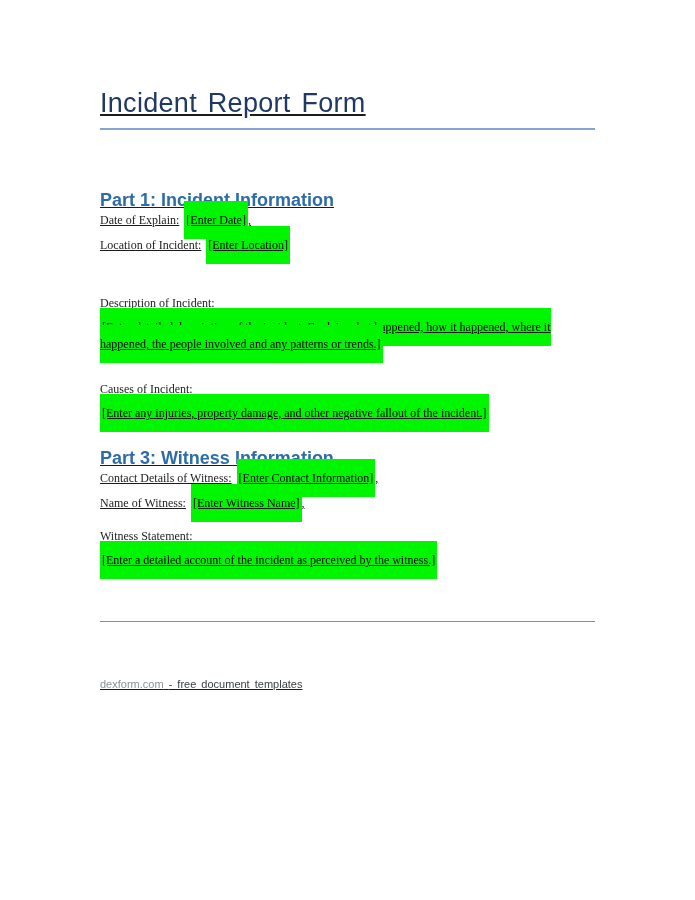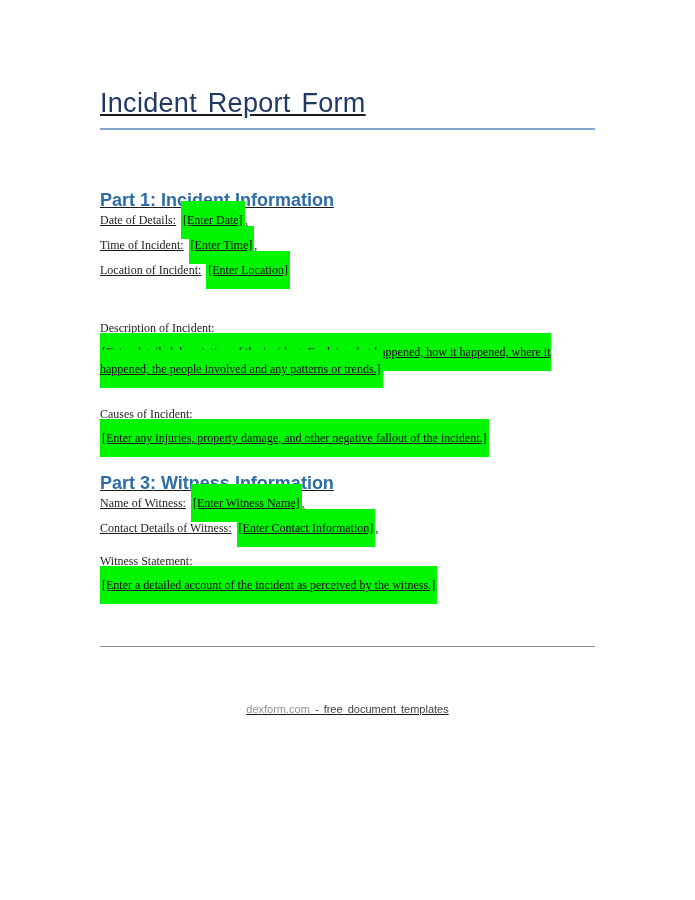--- a/index.html
+++ b/index.html
@@ -36,61 +36,58 @@
   mark.ph{
     background:var(--highlight); color:var(--highlight_text);
     padding:12px 2px; cursor:text;
   }
   .suffix{color:var(--body_text);}
   .signature-line{
     margin-top:37px; text-align:center; font-size:16px; line-height:17px;
     color:var(--signature); letter-spacing:0; white-space:nowrap; overflow:hidden;
   }
   .doc-footer{
-    margin-top:55px; text-align:center;
+    margin-top:55px; text-align:left;
     font-family:"Liberation Sans", sans-serif; font-size:11px; line-height:13px;
     word-spacing:2px; color:var(--footer_text);
   }
   .footer-brand{color:var(--footer_brand); text-decoration:none; cursor:pointer;}
 </style>
 </head>
 <body>
 
 <div class="page">
 
   <h1 class="doc-title">Incident Report Form</h1>
   <hr class="title-rule">
 
   <div class="section gap-xl">
     <h2 class="section-heading">Part 1: Incident Information</h2>
     <p class="field-line">
-      <span class="inline-label">Date of Details:</span><mark class="ph">[Enter Date]</mark><span class="suffix">,</span>
-    </p>
-    <p class="field-line">
-      <span class="inline-label">Time of Incident:</span><mark class="ph">[Enter Time]</mark><span class="suffix">,</span>
+      <span class="inline-label">Date of Explain:</span><mark class="ph">[Enter Date]</mark><span class="suffix">,</span>
     </p>
     <p class="field-line">
       <span class="inline-label">Location of Incident:</span><mark class="ph">[Enter Location]</mark><span class="suffix"></span>
     </p>
   </div>
 
   <div class="section gap-lg">
     <p class="label-line">Description of Incident:</p>
     <p class="placeholder-para"><mark class="ph">[Enter detailed description of the incident. Explain what happened, how it happened, where it happened, the people involved and any patterns or trends.]</mark></p>
     <p class="label-line">Causes of Incident:</p>
     <p class="placeholder-para"><mark class="ph">[Enter any injuries, property damage, and other negative fallout of the incident.]</mark></p>
   </div>
 
   <div class="section gap-md">
     <h2 class="section-heading">Part 3: Witness Information</h2>
     <p class="field-line">
-      <span class="inline-label">Name of Witness:</span><mark class="ph">[Enter Witness Name]</mark><span class="suffix">,</span>
+      <span class="inline-label">Contact Details of Witness:</span><mark class="ph">[Enter Contact Information]</mark><span class="suffix">,</span>
     </p>
     <p class="field-line">
-      <span class="inline-label">Contact Details of Witness:</span><mark class="ph">[Enter Contact Information]</mark><span class="suffix">,</span>
+      <span class="inline-label">Name of Witness:</span><mark class="ph">[Enter Witness Name]</mark><span class="suffix">,</span>
     </p>
     <p class="label-line mt-16">Witness Statement:</p>
     <p class="placeholder-para"><mark class="ph">[Enter a detailed account of the incident as perceived by the witness.]</mark></p>
   </div>
 
   <div class="signature-line">______________________________________________________________</div>
 
   <div class="doc-footer">
     <span class="footer-brand">dexform.com</span>
     <span>- free document templates</span>

